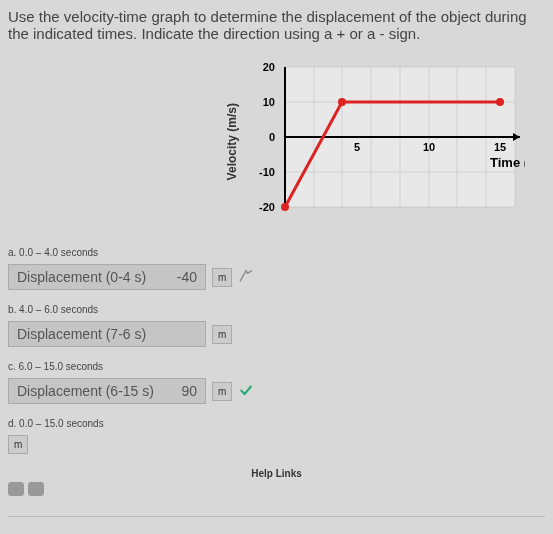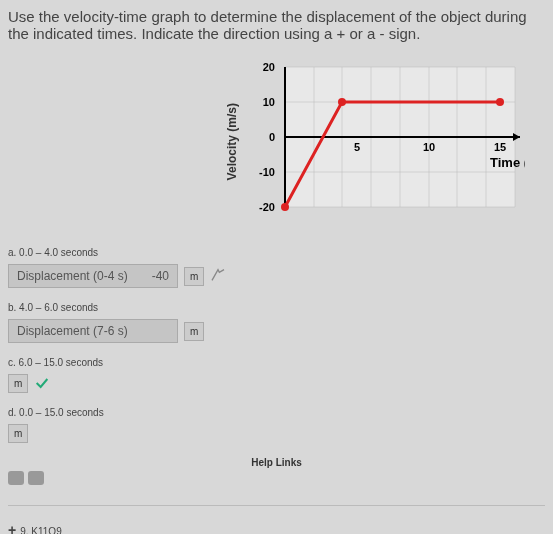--- a/index.html
+++ b/index.html
@@ -4,21 +4,21 @@
 <style>
 * { margin: 0; padding: 0; box-sizing: border-box; }
 body { font-family: Arial, sans-serif; background: #d8d8d8; padding: 8px; font-size: 11px; color: #333; width: 553px; }
 .instruction { font-size: 15px; color: #444; margin-bottom: 15px; }
 .chart-area { display: flex; justify-content: flex-end; padding-right: 20px; margin-bottom: 20px; }
 .chart-wrapper { display: flex; align-items: center; }
 .y-label { writing-mode: vertical-rl; transform: rotate(180deg); font-weight: bold; font-size: 12px; margin-right: 6px; }
 .question-block { margin-bottom: 14px; }
 .q-label { font-size: 10px; color: #444; margin-bottom: 6px; }
 .answer-row { display: flex; align-items: center; gap: 6px; }
-.answer-box { background: #c5c5c5; border: 1px solid #aaa; padding: 4px 8px; font-size: 12px; color: #555; width: 170px; display: flex; justify-content: space-between; }
+.answer-box { background: #c5c5c5; border: 1px solid #aaa; padding: 4px 8px; font-size: 14px; color: #555; width: 198px; display: flex; justify-content: space-between; }
 .unit { background: #ccc; border: 1px solid #aaa; padding: 3px 5px; font-size: 10px; }
 .mark svg { width: 16px; height: 16px; }
 .help { margin-top: 10px; font-size: 10px; font-weight: bold; text-align: center; }
 .help-icons { display: flex; gap: 4px; margin-top: 3px; }
 .help-icons span { background: #999; border-radius: 3px; width: 16px; height: 14px; display: inline-block; }
 .footer { margin-top: 20px; font-size: 10px; color: #444; border-top: 1px solid #bbb; padding-top: 16px; }
 .plus { font-size: 14px; font-weight: bold; margin-right: 4px; }
 </style>
 </head>
 <body>
@@ -91,20 +91,24 @@
         <span>Displacement (7-6 s)</span>
         <span></span>
       </div>
     <div class="unit">m</div>
   </div>
 </div>
 
 <div class="question-block">
   <div class="q-label">c. 6.0 – 15.0 seconds</div>
   <div class="answer-row">
+    <div class="answer-box">
+        <span>Displacement (6-15 s)</span>
+        <span>90</span>
+      </div>
     <div class="unit">m</div>
     <span class="mark"><svg viewBox="0 0 24 24">
           <path d="M4 12 L10 18 L20 6" fill="none" stroke="#2a7" stroke-width="3"></path>
         </svg></span>
   </div>
 </div>
 
 <div class="question-block">
   <div class="q-label">d. 0.0 – 15.0 seconds</div>
   <div class="answer-row">

